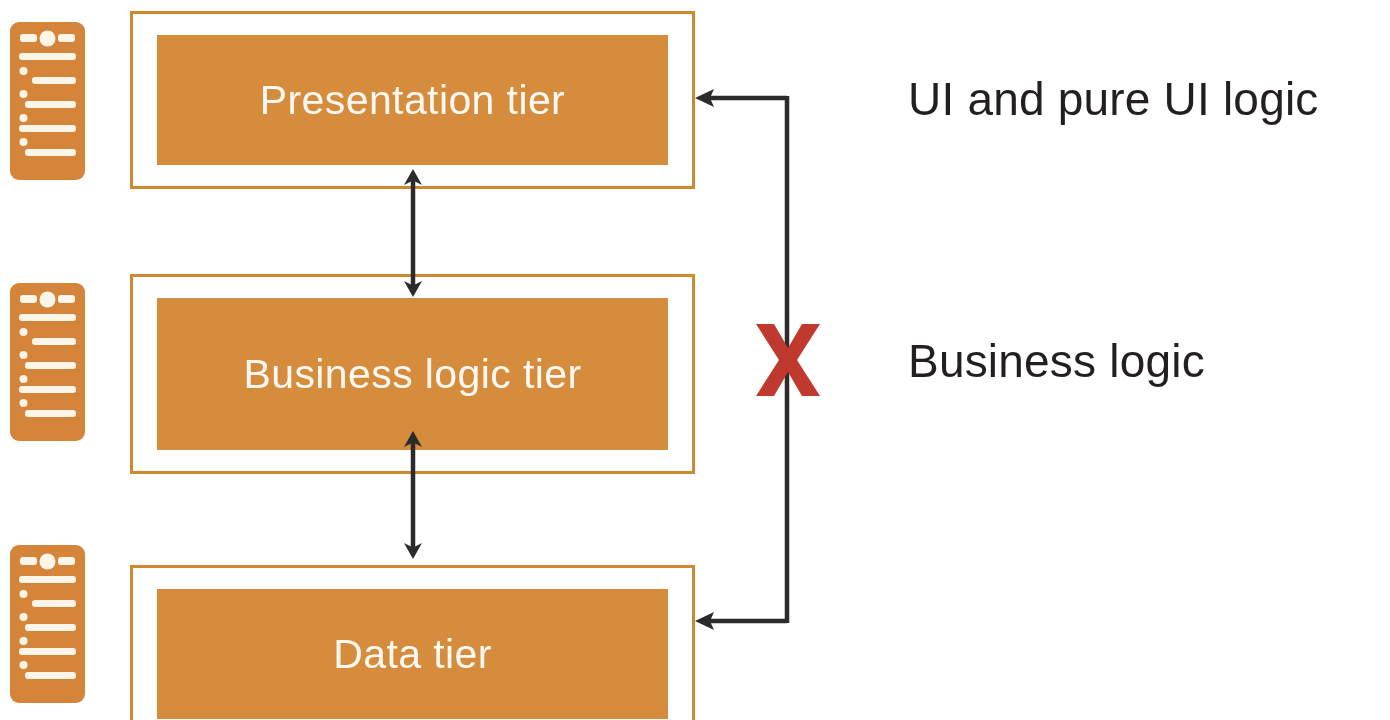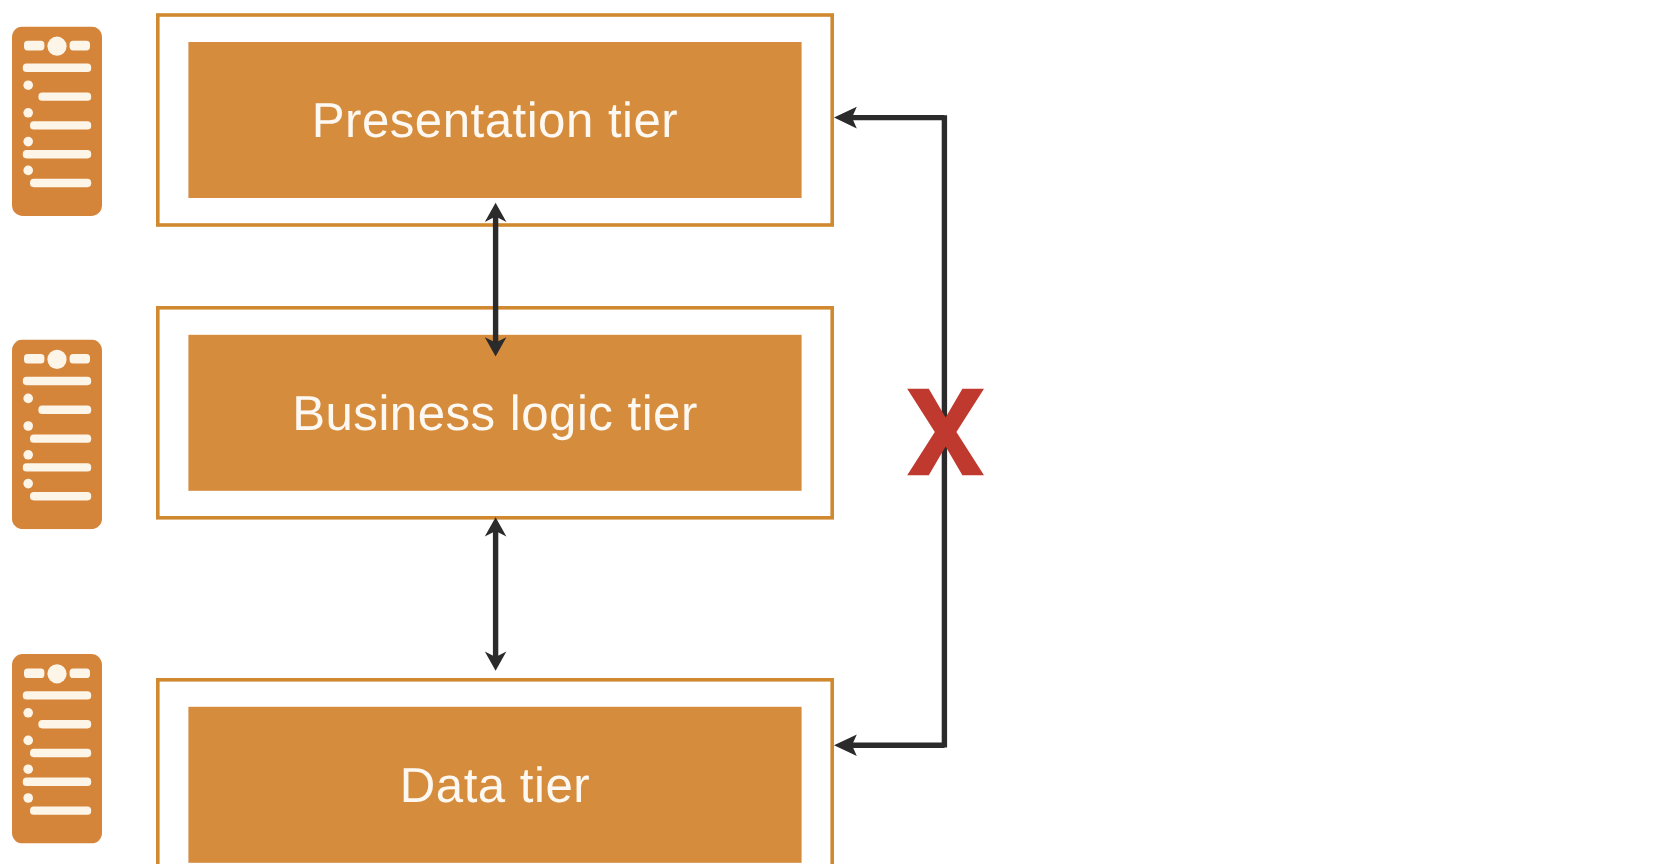--- a/index.html
+++ b/index.html
@@ -155,21 +155,21 @@
       <rect x="15" y="127" width="51" height="7" rx="3.2" fill="#fdf5e8"></rect>
     </svg>
   </div>
 
   <div class="tier-box" style="top:11px; height:178px;text-align:center;">
     <div class="tier-fill">
       <span class="tier-label">Presentation tier</span>
     </div>
   </div>
 
-  <div class="tier-box" style="top:255px; height:178px;">
+  <div class="tier-box" style="top:274px; height:200px;">
     <div class="tier-fill">
       <span class="tier-label">Business logic tier</span>
     </div>
   </div>
 
   <div class="tier-box" style="top:533px; height:178px;margin-top:32px;">
     <div class="tier-fill">
       <span class="tier-label">Data tier</span>
     </div>
   </div>
@@ -202,16 +202,22 @@
       <path d="M9 541 L28 532 L24 541 L28 550 Z" fill="#2b2b2b"></path>
     </svg>
   </div>
 
   <div class="x-mark">
     <svg viewBox="0 0 72 76" xmlns="http://www.w3.org/2000/svg" aria-hidden="true">
       <path d="M4 2 L22 2 L36 26 L50 2 L68 2 L45 38 L68 74 L50 74 L36 50 L22 74 L4 74 L27 38 Z" fill="#c0392f"></path>
     </svg>
   </div>
 
-
+  <div class="annotation" style="top:76px;">
+    <span>UI and pure UI logic</span>
+  </div>
+
+  <div class="annotation" style="top:338px;">
+    <span>Business logic</span>
+  </div>
 
 
 </div>
 
 </body></html>

